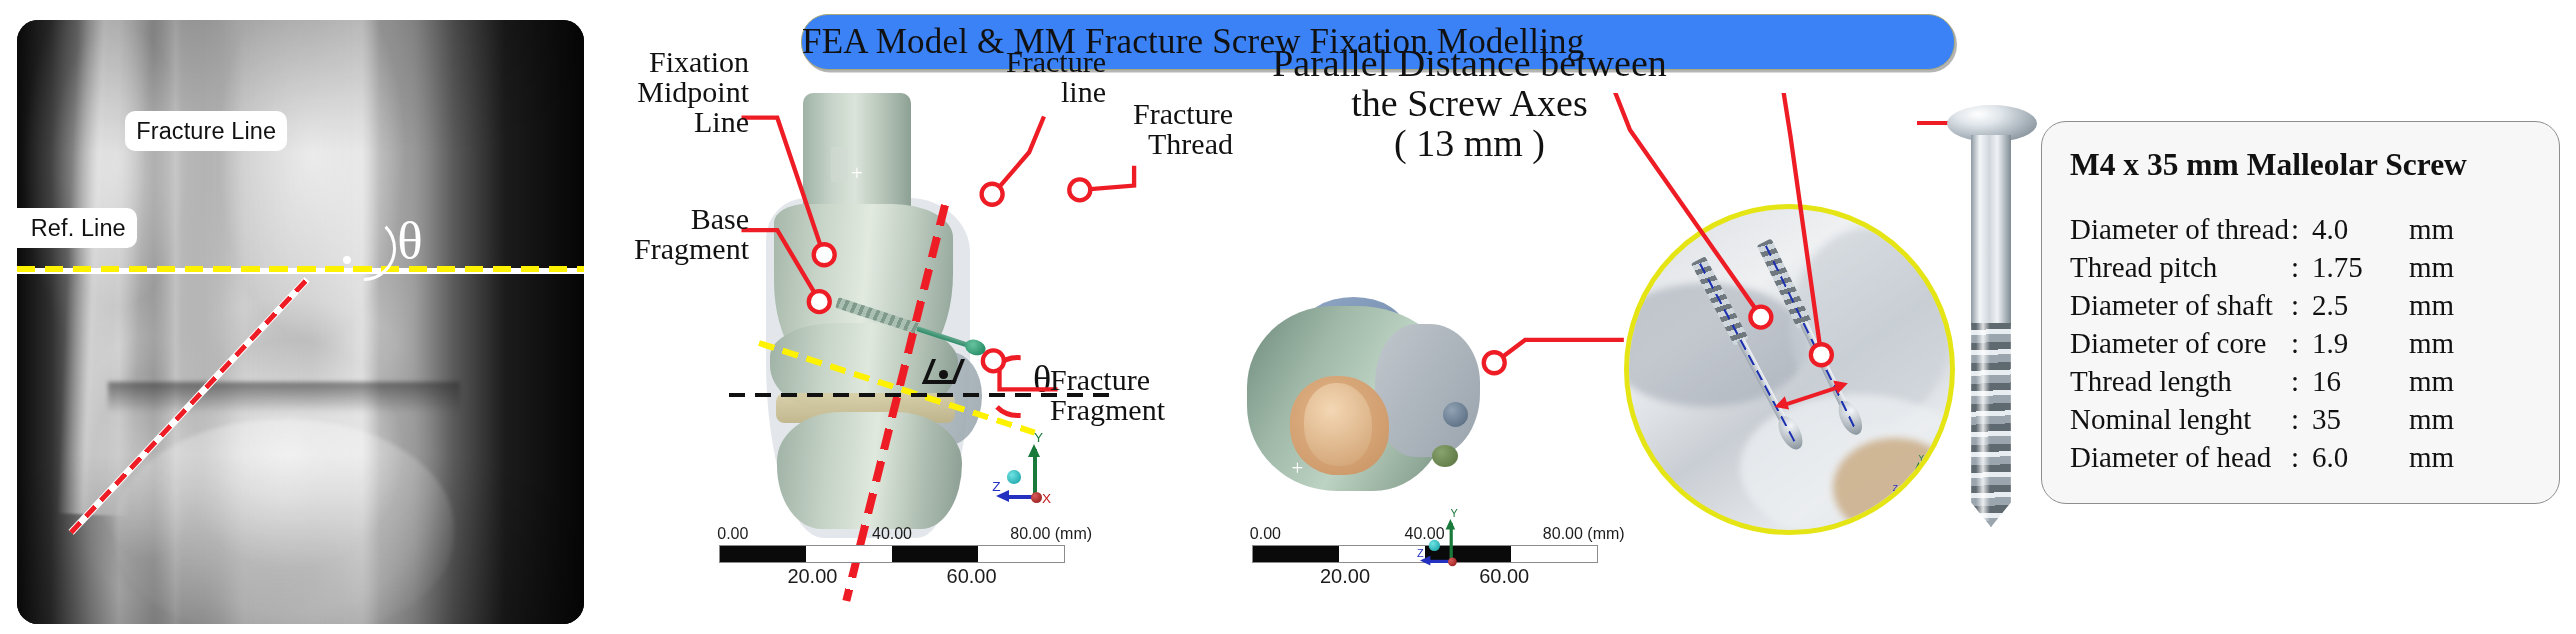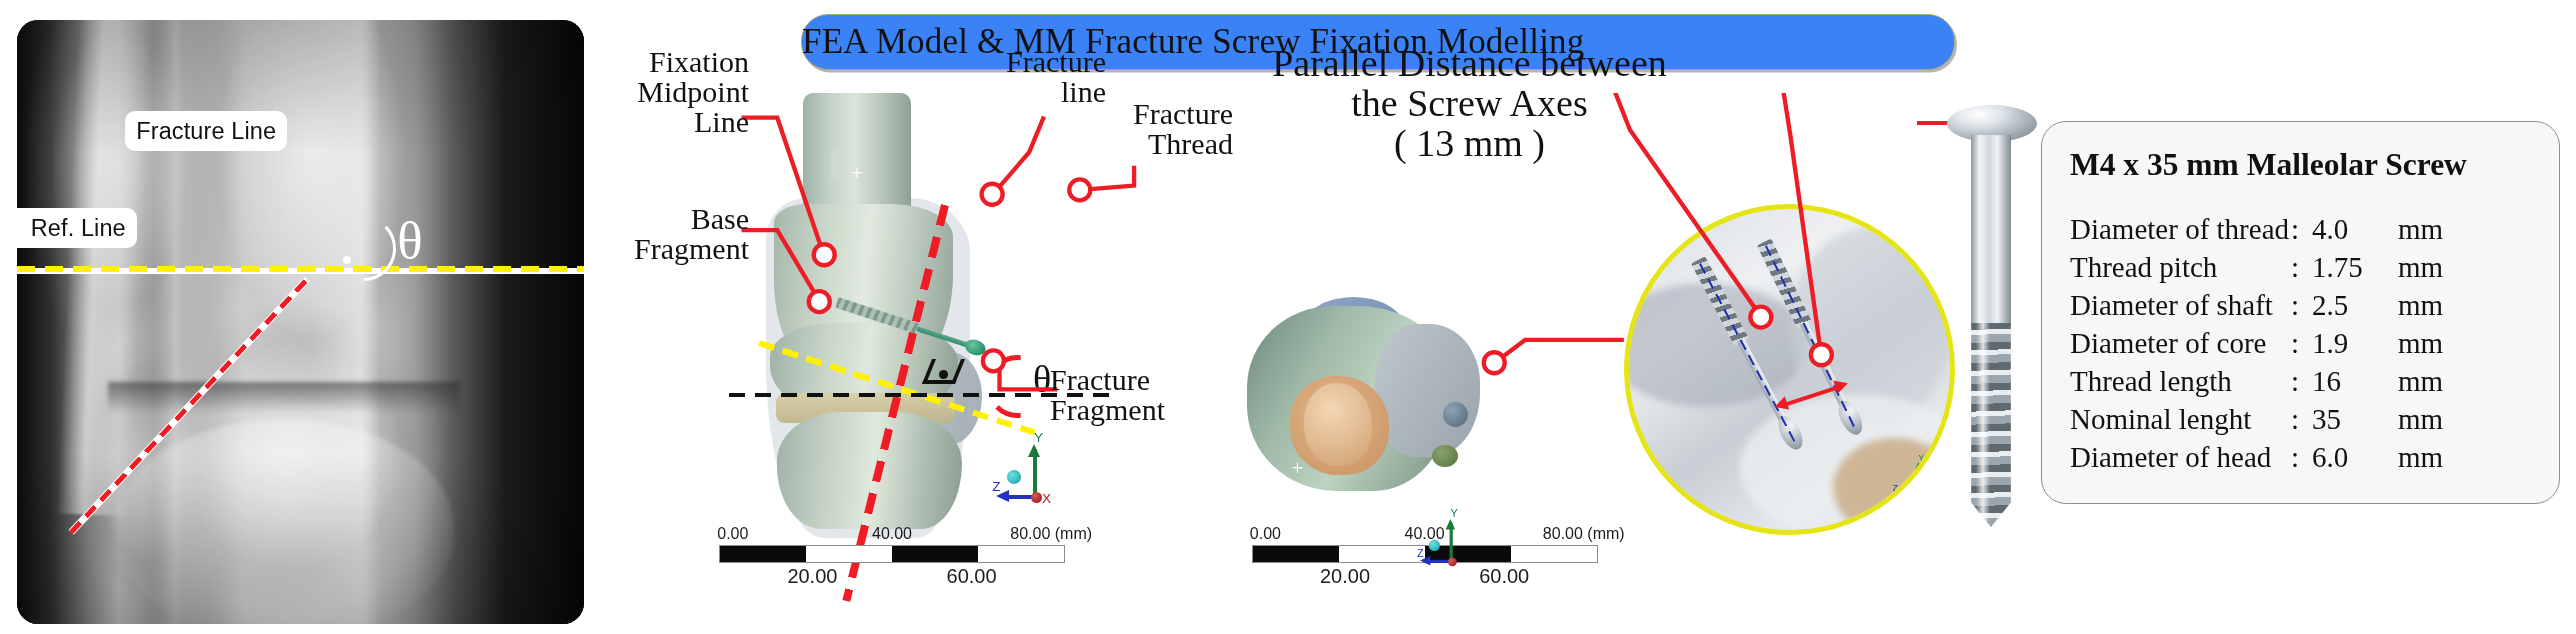--- a/index.html
+++ b/index.html
@@ -312,21 +312,21 @@
   #spec-card{
     position:absolute;left:2041px;top:121px;width:519px;height:383px;
     background:#f7f7f7;border:1.9px solid #8e8e8e;border-radius:25px;
     padding:25px 0 0 28px;box-sizing:border-box;
   }
   #spec-title{font-family:"Liberation Serif", serif;font-weight:bold;font-size:31.5px;color:#111;margin-bottom:30px;white-space:nowrap;}
   .spec-row{display:flex;align-items:baseline;font-family:"Liberation Serif", serif;font-size:29px;color:#111;height:38px;}
   .spec-row .sp-k{width:221px;white-space:nowrap;}
   .spec-row .sp-c{width:21px;}
   .spec-row .sp-v{width:86px;}
-  .spec-row .sp-u{width:56px;}
+  .spec-row .sp-u{width:56px;text-align:right;}
 </style>
 </head>
 <body>
 
 <div class="fig">
 
   <div id="panel-xray">
     <div class="xr-bg"></div>
     <div class="xr-fib"></div>
     <div class="xr-tibia"></div>

